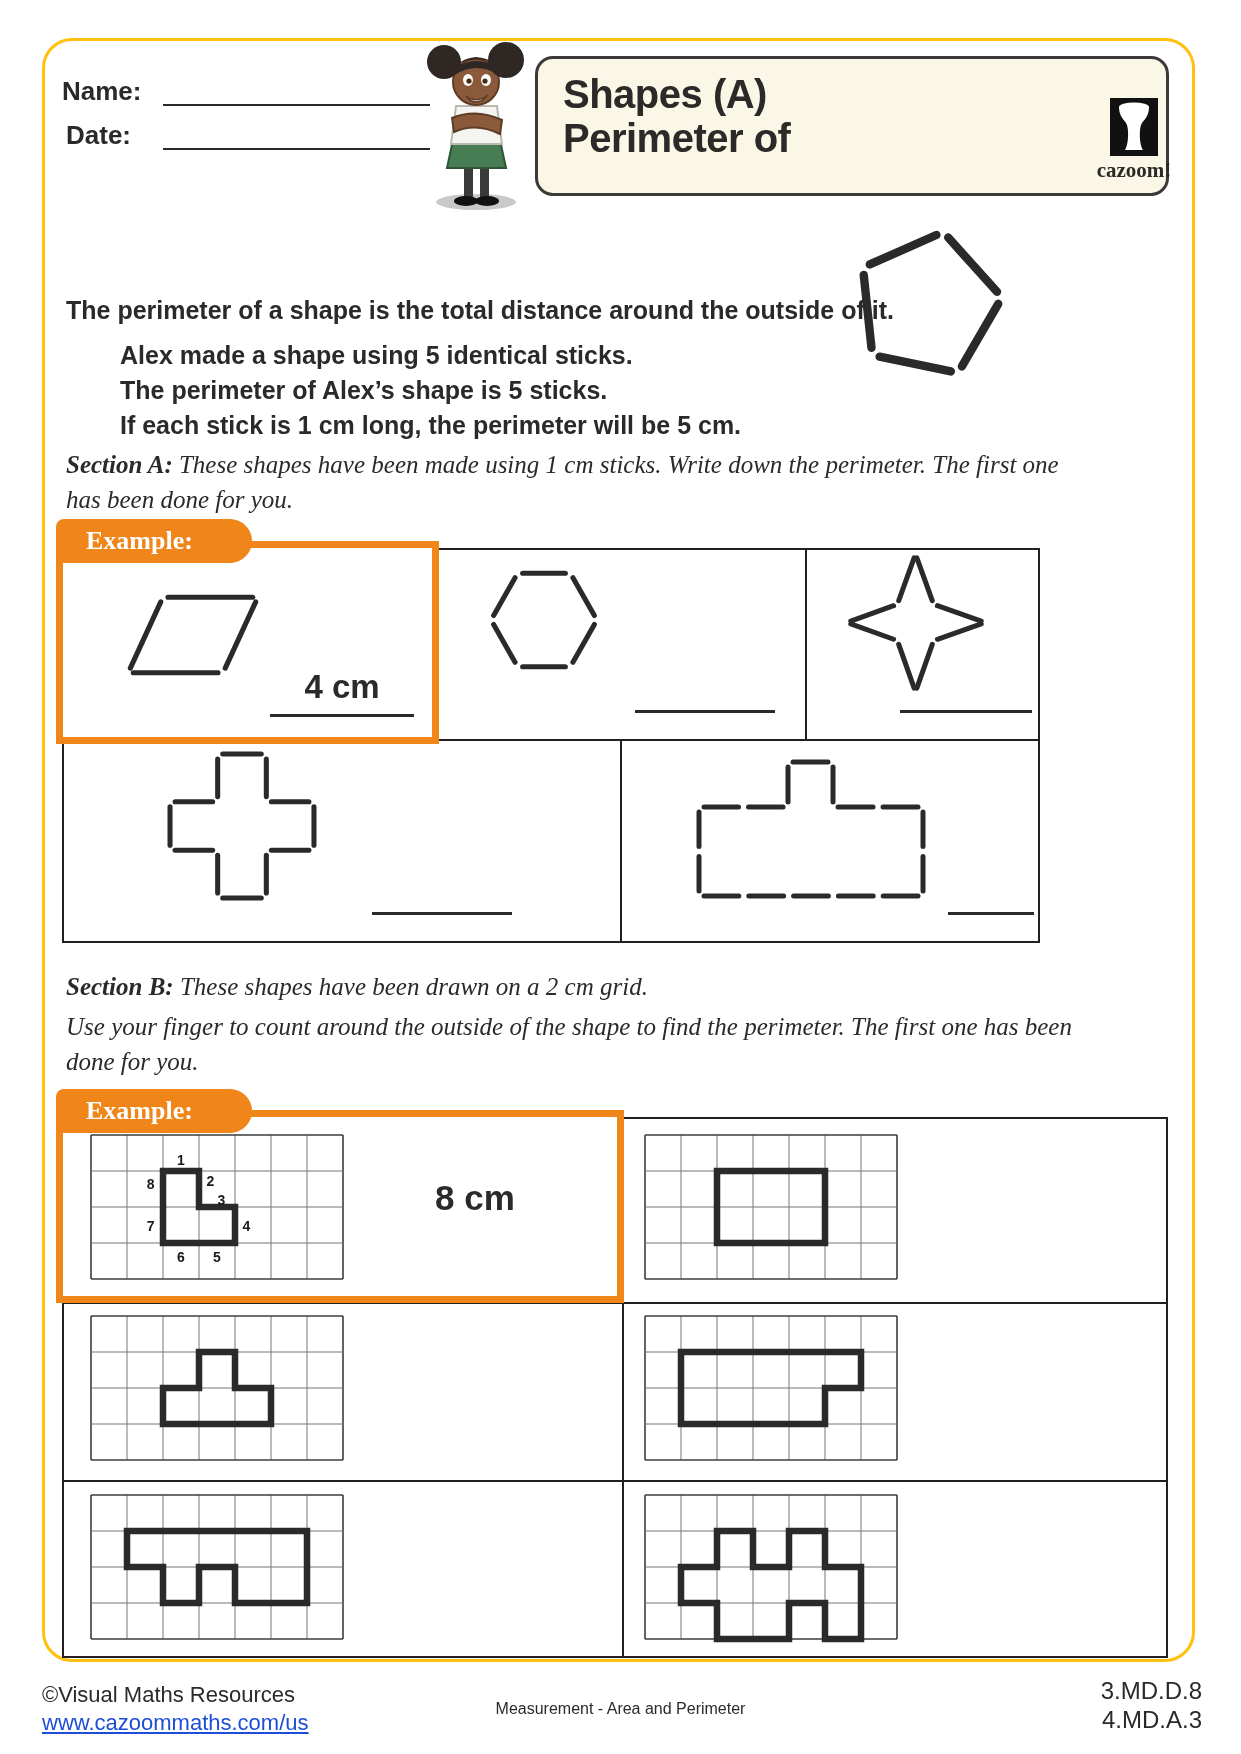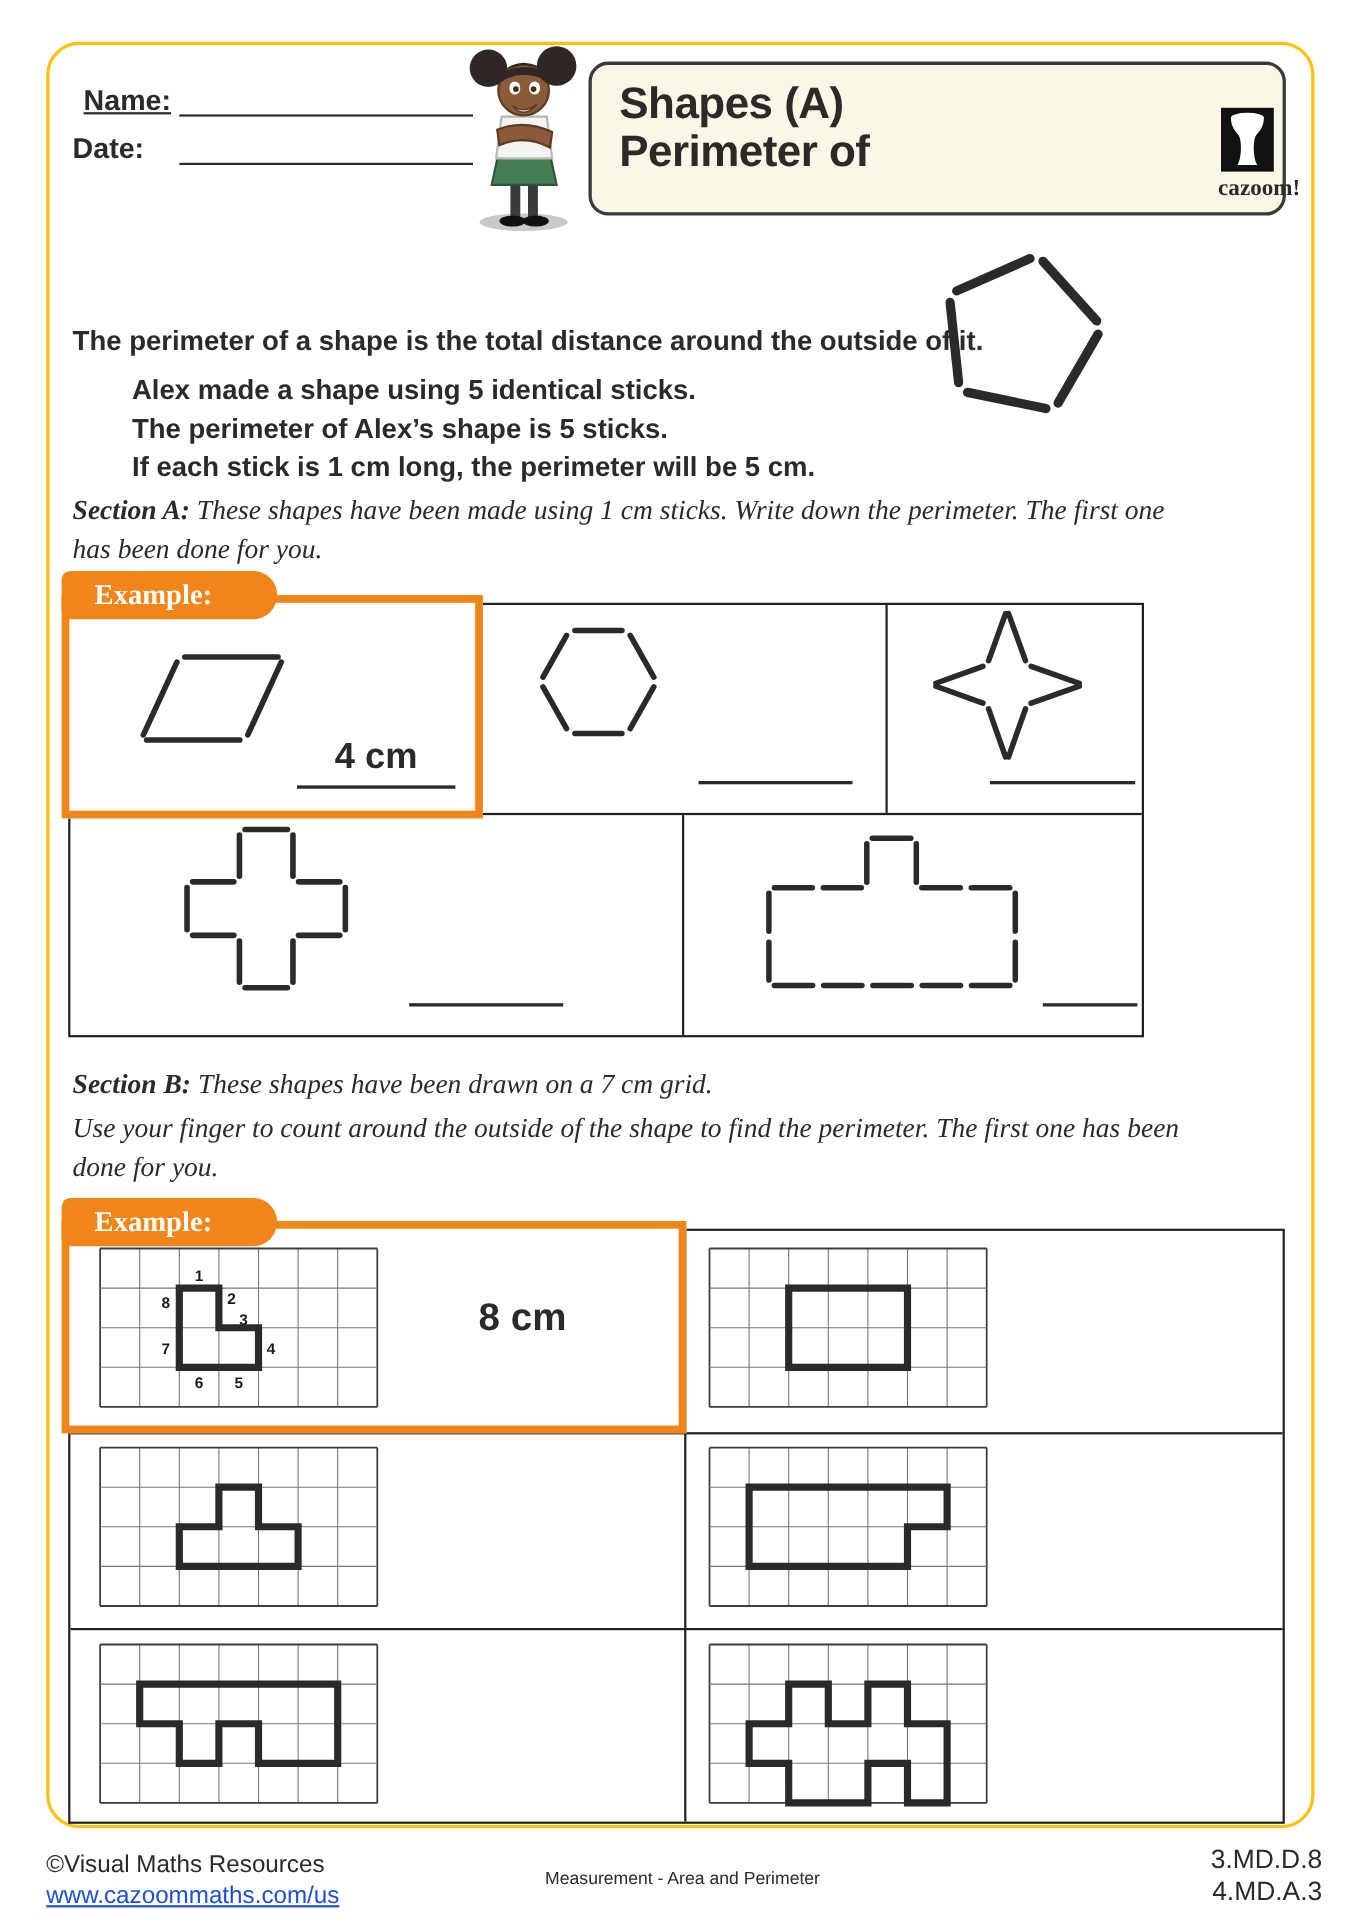--- a/index.html
+++ b/index.html
@@ -7,21 +7,21 @@
         font-family:"Liberation Sans",sans-serif;color:#2B2A29;}
   .abs{position:absolute;}
   
   #yellow-border{left:42px;top:38px;width:1147px;height:1618px;border:3px solid #FFC10E;border-radius:30px;}
   
   .field-label{font-size:26px;font-weight:bold;}
   .write-line{height:2px;background:#2B2A29;}
   #title-box{left:535px;top:56px;width:628px;height:134px;background:#FBF7E7;
              border:3px solid #3B3A39;border-radius:18px;}
   #title-text{left:563px;top:72px;font-size:40px;font-weight:bold;line-height:1.1;letter-spacing:-.5px;}
-  #logo{left:1086px;top:98px;width:96px;text-align:right;}
+  #logo{left:1086px;top:98px;width:96px;text-align:center;}
   #logo-square{margin:0 auto;width:48px;height:58px;}
   #logo-text{font-family:"Liberation Serif",serif;font-weight:bold;font-size:21px;margin-top:2px;}
   
   .intro-line{font-size:25px;font-weight:bold;white-space:nowrap;margin-top:38px;}
   
   .sec-head{font-family:"Liberation Serif",serif;font-style:italic;font-size:25px;line-height:1.38;}
   .sec-label{font-weight:bold;}
   
   .worktable{border:2px solid #231F20;}
   .tline{position:absolute;background:#231F20;}
@@ -38,21 +38,21 @@
   #footer-standards{left:990px;top:1676px;width:212px;text-align:right;font-size:24px;line-height:29px;}
   svg{display:block;overflow:visible;}
 </style>
 </head>
 <body>
 
 <div id="page">
 
   <div class="abs" id="yellow-border"></div>
 
-  <div class="abs field-label" style="left:76px;top:76px;text-decoration:underline;">Name:</div>
+  <div class="abs field-label" style="left:62px;top:76px;">Name:</div>
   <div class="abs write-line" style="left:163px;top:104px;width:267px;"></div>
   <div class="abs field-label" style="left:66px;top:120px;text-align:right;">Date:</div>
   <div class="abs write-line" style="left:163px;top:148px;width:267px;"></div>
 
   <div class="abs" style="left:416px;top:44px;">
     <svg width="120" height="168" viewBox="0 0 120 168">
       <ellipse cx="60" cy="158" rx="40" ry="8" fill="#c9c9c9"></ellipse>
       <rect x="48" y="118" width="9" height="38" fill="#3a3a3a"></rect>
       <rect x="64" y="118" width="9" height="38" fill="#3a3a3a"></rect>
       <ellipse cx="50" cy="157" rx="12" ry="5" fill="#111"></ellipse>
@@ -189,21 +189,21 @@
         <line x1="2" y1="86.5" x2="2" y2="52" stroke="#2B2A29" stroke-width="5" stroke-linecap="round"></line>
         <line x1="7" y1="47" x2="41.5" y2="47" stroke="#2B2A29" stroke-width="5" stroke-linecap="round"></line>
         <line x1="51.5" y1="47" x2="86" y2="47" stroke="#2B2A29" stroke-width="5" stroke-linecap="round"></line>
         <line x1="91" y1="42" x2="91" y2="7" stroke="#2B2A29" stroke-width="5" stroke-linecap="round"></line>
       </svg>
     </div>
   <div class="abs answer-line" style="left:948px;top:912px;width:86px;"></div>
 
   <div class="abs sec-head" style="left:66px;top:970px;width:1010px;">
     <span class="sec-label">Section B:</span>
-    <span>These shapes have been drawn on a 7 cm grid.</span>
+    <span>These shapes have been drawn on a 2 cm grid.</span>
   </div>
   <div class="abs sec-head" style="left:66px;top:1010px;width:1010px;">Use your finger to count around the outside of the shape to find the perimeter. The first one has been done for you.</div>
 
   <div class="abs worktable" style="left:62px;top:1117px;width:1102px;height:537px;">
     <div class="tline" style="left:558px;top:0;width:2px;height:537px;"></div>
     <div class="tline" style="left:0;top:183px;width:1102px;height:2px;"></div>
     <div class="tline" style="left:0;top:361px;width:1102px;height:2px;"></div>
   </div>
 
   <div class="abs example-box" style="left:56px;top:1110px;width:554px;height:179px;"></div>

